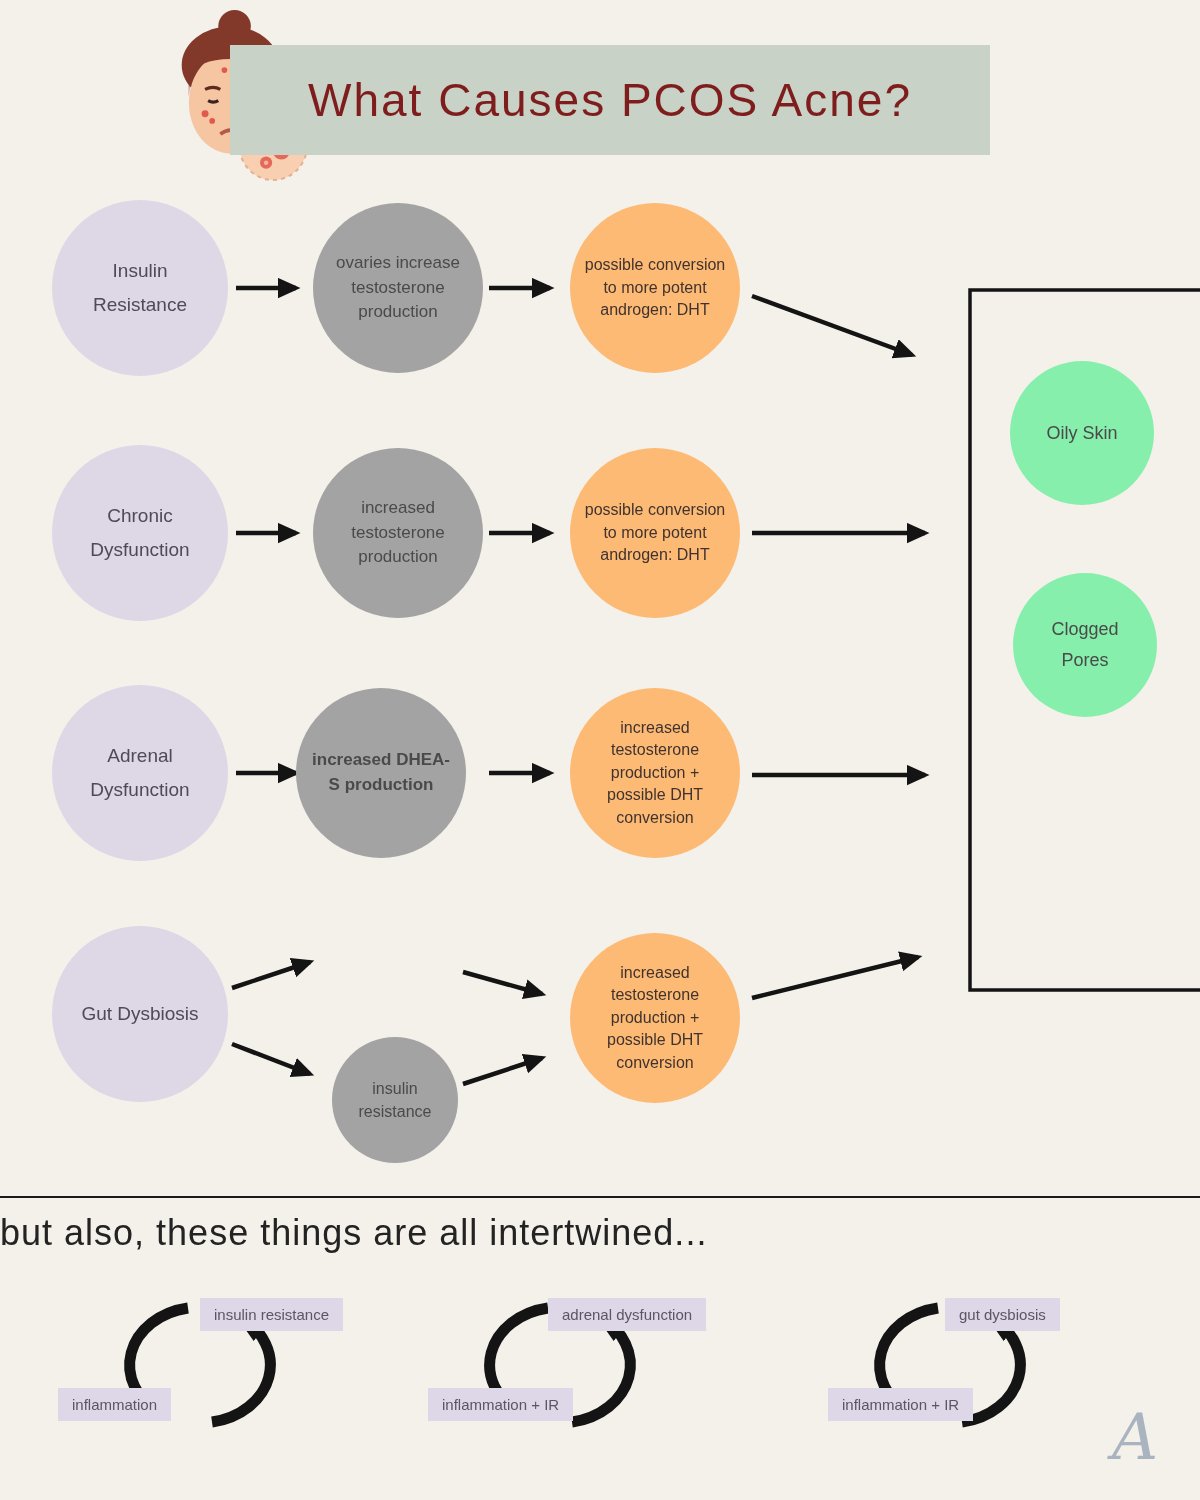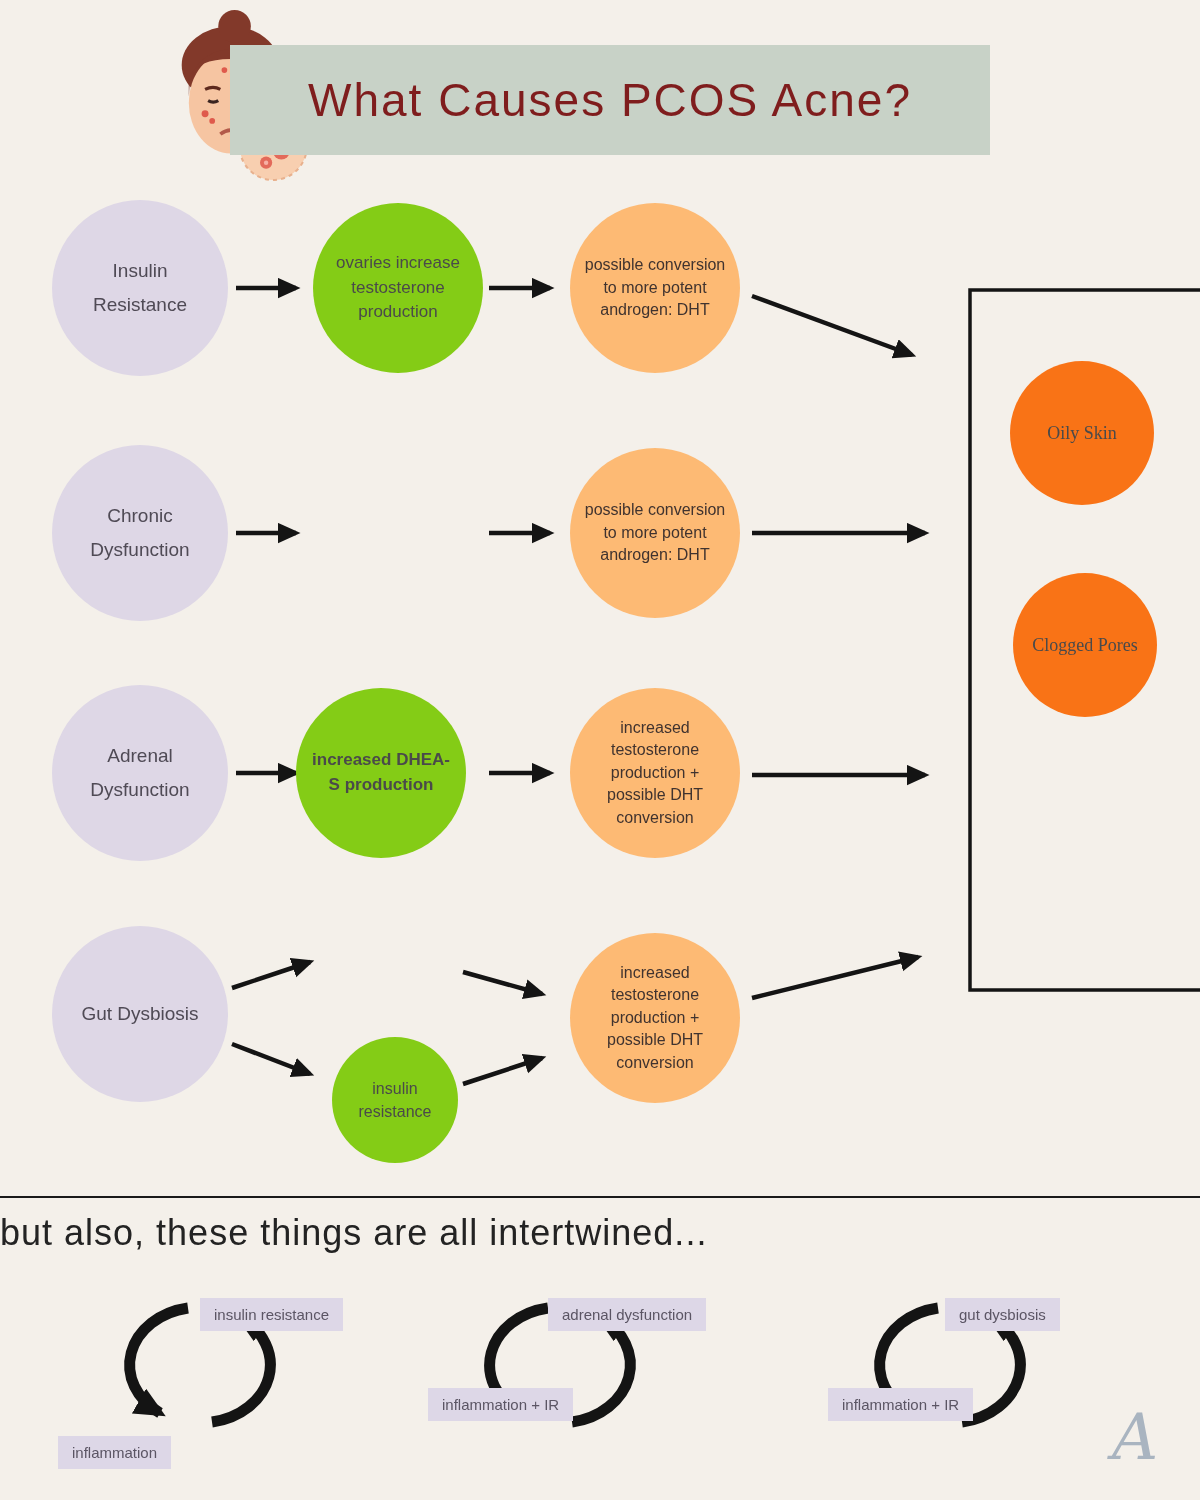--- a/index.html
+++ b/index.html
@@ -18,36 +18,36 @@
   }
   .face-illo{position:absolute;left:148px;top:6px;width:165px;height:178px;}
   
   .circle{
     position:absolute;border-radius:50%;
     display:flex;align-items:center;justify-content:center;
     text-align:center;box-sizing:border-box;padding:14px;
     font-size:17px;line-height:1.45;color:#4a4a4a;
   }
   .purple{background:#ded7e6;font-size:19px;line-height:1.8;color:#4f4a55;}
-  .green{background:#84cc16;}
+  .green{background:#a3a3a3;}
   .pink{background:#fdba74;color:#40332f;font-size:16px;line-height:1.4;}
   .r1-cause{left:52px;top:200px;width:176px;height:176px;}
   .r1-s1{left:313px;top:203px;width:170px;height:170px;}
   .r1-s2{left:570px;top:203px;width:170px;height:170px;}
   .r2-cause{left:52px;top:445px;width:176px;height:176px;}
   .r2-s1{left:313px;top:448px;width:170px;height:170px;}
   .r2-s2{left:570px;top:448px;width:170px;height:170px;}
   .r3-cause{left:52px;top:685px;width:176px;height:176px;}
   .r3-s1{left:296px;top:688px;width:170px;height:170px;font-weight:bold;}
   .r3-s2{left:570px;top:688px;width:170px;height:170px;}
   .r4-cause{left:52px;top:926px;width:176px;height:176px;}
   .r4-m1{left:332px;top:897px;width:126px;height:126px;font-size:16px;}
   .r4-m2{left:332px;top:1037px;width:126px;height:126px;font-size:16px;}
   .r4-s2{left:570px;top:933px;width:170px;height:170px;}
-  .out{background:#f97316;font-size:18px;line-height:1.7;font-family:Liberation Serif, serif;}
+  .out{background:#86efac;font-size:18px;line-height:1.7;}
   .out-1{left:1010px;top:361px;width:144px;height:144px;}
   .out-2{left:1013px;top:573px;width:144px;height:144px;}
   .out-3{left:1010px;top:758px;width:144px;height:144px;}
   
   .arrows{position:absolute;left:0;top:0;width:1200px;height:1500px;}
   
   .divider{position:absolute;left:0;top:1196px;width:1200px;border-top:2px solid #1a1a1a;}
   .intertwined-heading{
     position:absolute;left:0;top:1212px;width:1200px;text-align:left;
     font-weight:300;font-size:36px;color:#232323;letter-spacing:1px;
@@ -136,20 +136,23 @@
   <div class="circle green r1-s1">
       <span>ovaries increase testosterone production</span>
     </div>
   <div class="circle pink r1-s2">
       <span>possible conversion to more potent androgen: DHT</span>
     </div>
 
   <div class="circle purple r2-cause">
       <span>Chronic Dysfunction</span>
     </div>
+  <div class="circle green r2-s1">
+      <span>increased testosterone production</span>
+    </div>
   <div class="circle pink r2-s2">
       <span>possible conversion to more potent androgen: DHT</span>
     </div>
 
   <div class="circle purple r3-cause">
       <span>Adrenal Dysfunction</span>
     </div>
   <div class="circle green r3-s1">
       <span>increased DHEA-S production</span>
     </div>
@@ -181,21 +184,21 @@
     <svg viewBox="0 0 320 170" width="320" height="170">
       <path d="M 148 28 A 70 58 0 0 0 120 133" fill="none" stroke="#141414" stroke-width="11" marker-end="url(#head2)"></path>
       <path d="M 172 142 A 70 58 0 0 0 200 37" fill="none" stroke="#141414" stroke-width="11" marker-end="url(#head2)"></path>
       <defs>
         <marker id="head2" markerWidth="3.2" markerHeight="3.2" refX="2.2" refY="1.3" orient="auto">
           <path d="M0,0 L2.8,1.3 L0,2.6 Z" fill="#141414"></path>
         </marker>
       </defs>
     </svg>
     <div class="tag" style="left:160px;top:18px;">insulin resistance</div>
-    <div class="tag" style="left:18px;top:108px;margin-top:48px;">inflammation</div>
+    <div class="tag" style="left:18px;top:108px;">inflammation</div>
   </div>
 
   <div class="cycle cycle-2">
     <svg viewBox="0 0 320 170" width="320" height="170">
       <path d="M 148 28 A 70 58 0 0 0 120 133" fill="none" stroke="#141414" stroke-width="11" marker-end="url(#head2)"></path>
       <path d="M 172 142 A 70 58 0 0 0 200 37" fill="none" stroke="#141414" stroke-width="11" marker-end="url(#head2)"></path>
     </svg>
     <div class="tag" style="left:148px;top:18px;">adrenal dysfunction</div>
     <div class="tag" style="left:28px;top:108px;">inflammation + IR</div>
   </div>

